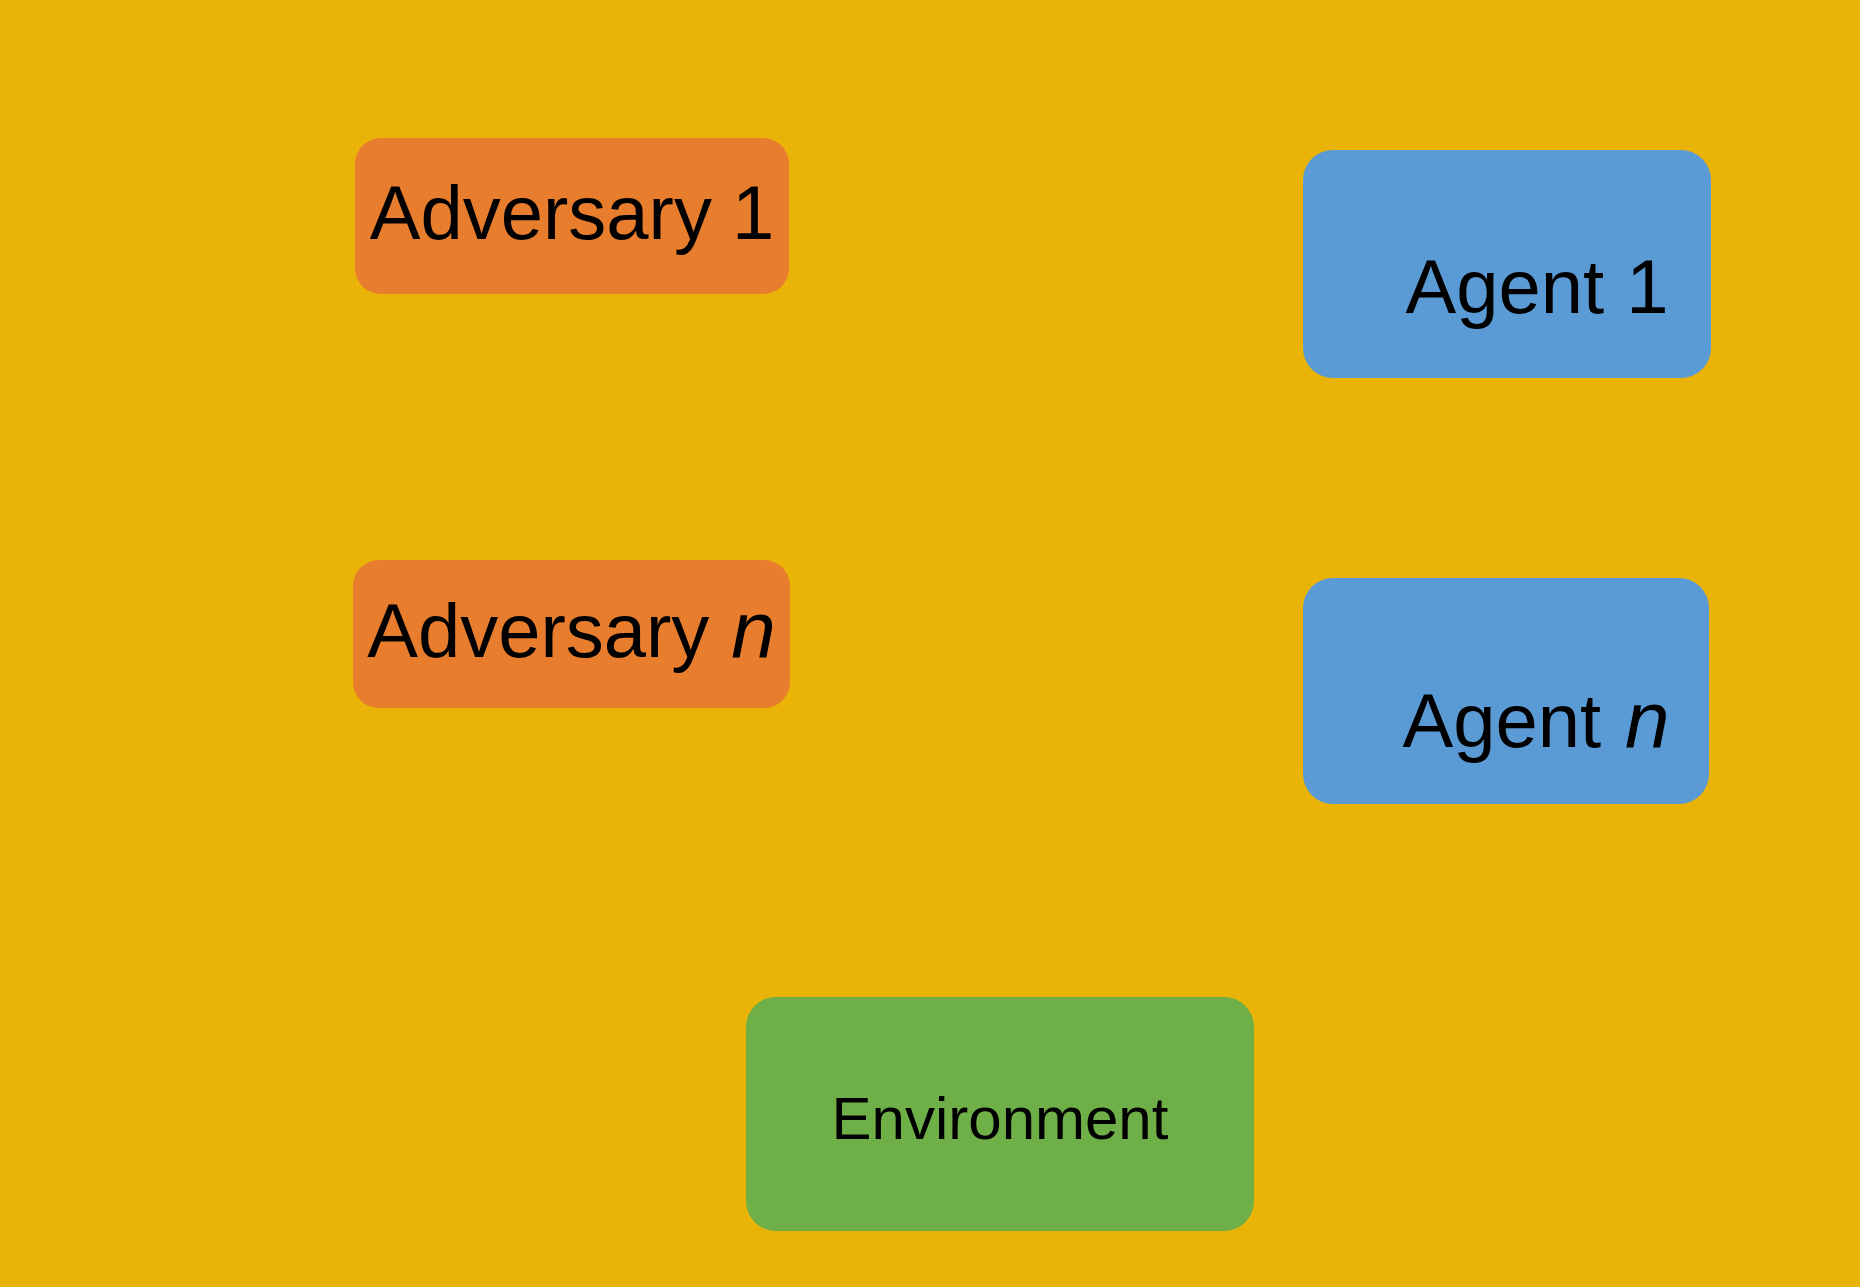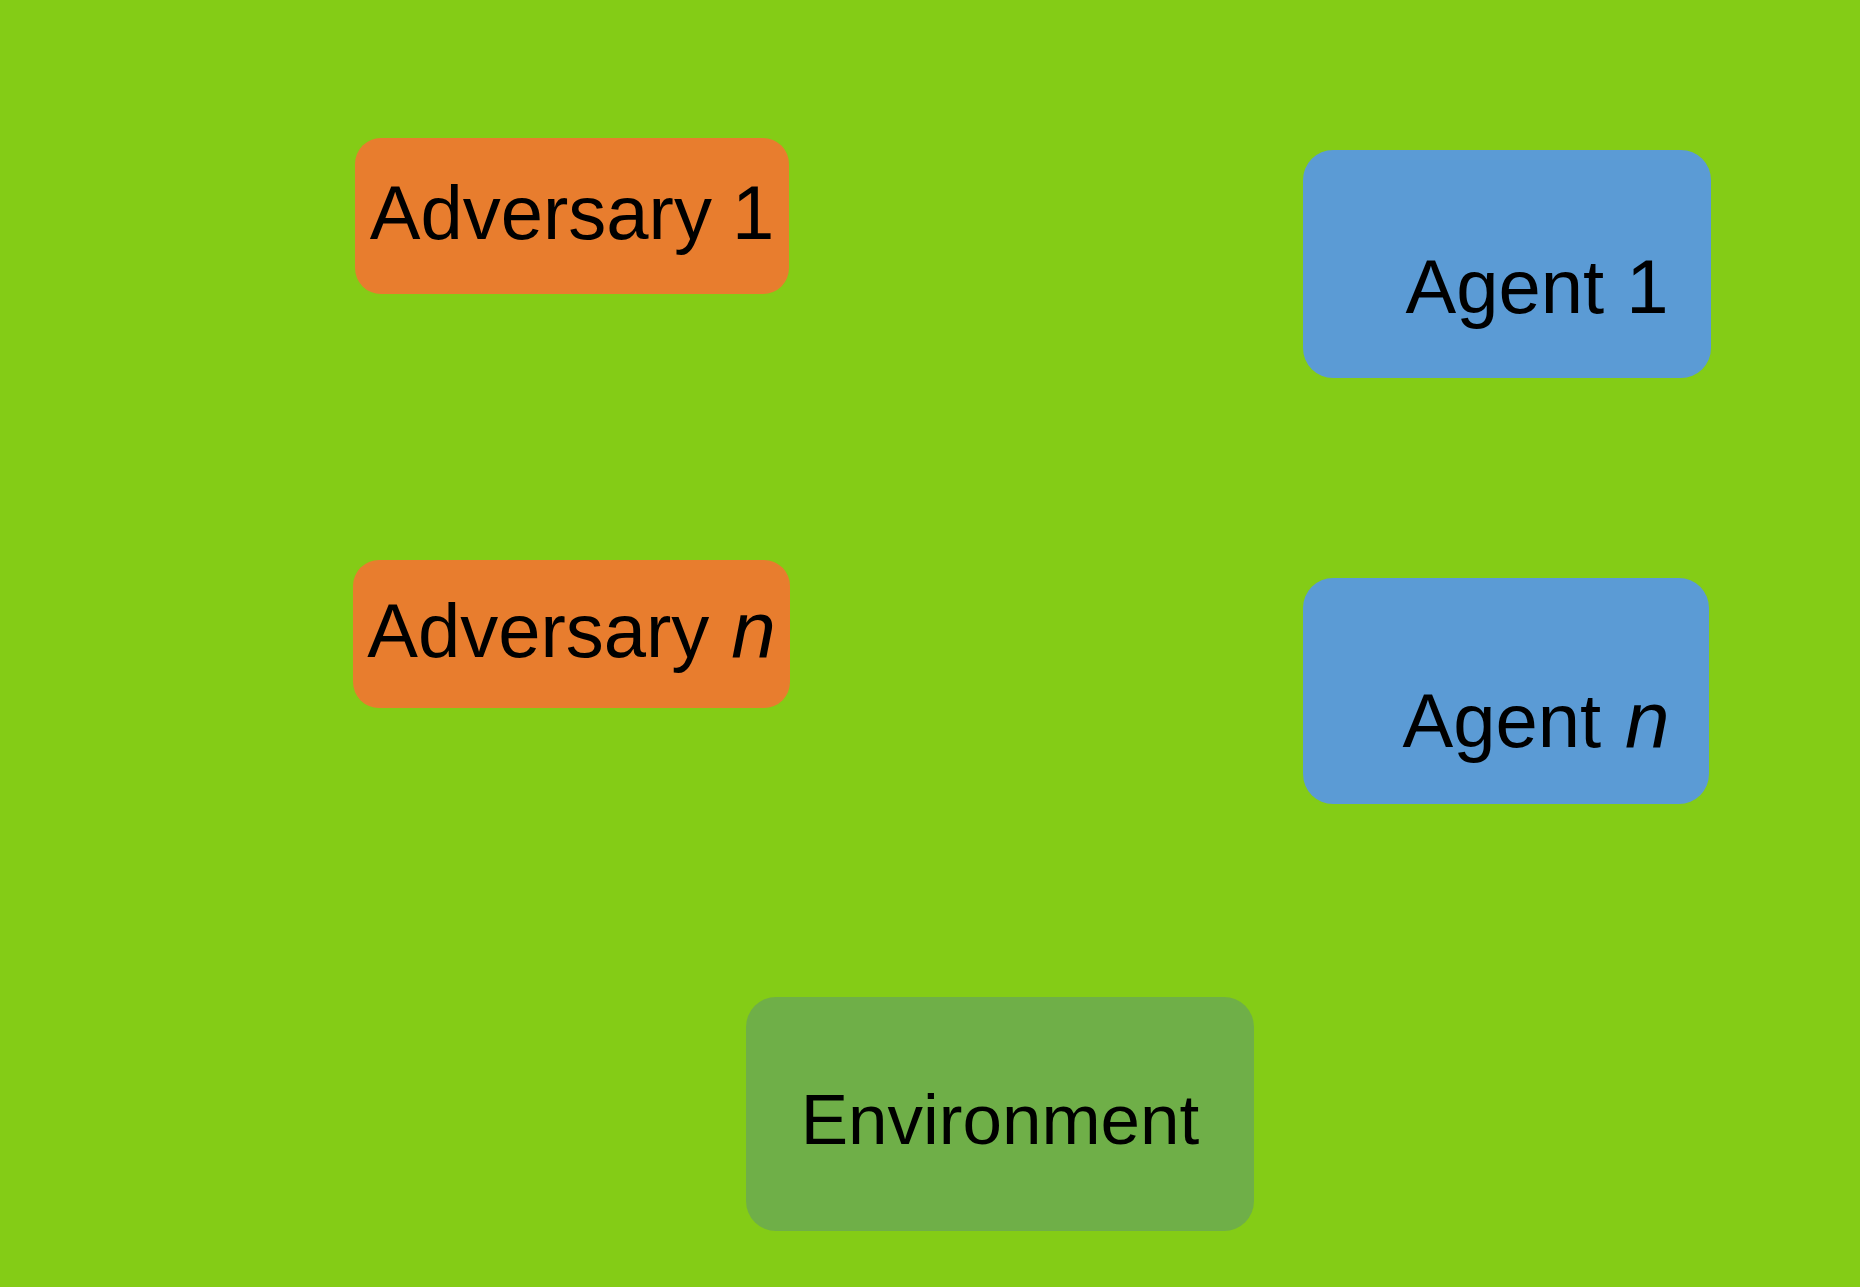--- a/index.html
+++ b/index.html
@@ -11,21 +11,21 @@
   body {
     width: 1860px;
     height: 1287px;
     overflow: hidden;
     font-family: "Liberation Sans", "DejaVu Sans", sans-serif;
   }
   #canvas {
     position: relative;
     width: 1860px;
     height: 1287px;
-    background: #84cc16;
+    background: #eab308;
   }
   .node {
     position: absolute;
     box-sizing: border-box;
     display: flex;
     color: #000000;
     line-height: 1.0;
     white-space: nowrap;
     user-select: none;
   }
@@ -104,21 +104,21 @@
     left: 746px;
     top: 997px;
     width: 508px;
     height: 234px;
     background: #6FAF48;
     border-radius: 30px;
     align-items: center;
     justify-content: center;
     padding-top: 10px;
   }
-  #node-environment .label { font-size: 71px; }
+  #node-environment .label { font-size: 60px; }
 </style>
 </head>
 <body>
 
 <div id="canvas">
 
   <div class="node" id="node-adversary-1">
     <span class="label">Adversary</span>
     <span class="label" style="font-size:76px;padding-left:20px;padding-bottom:6px;">1</span>
   </div>

